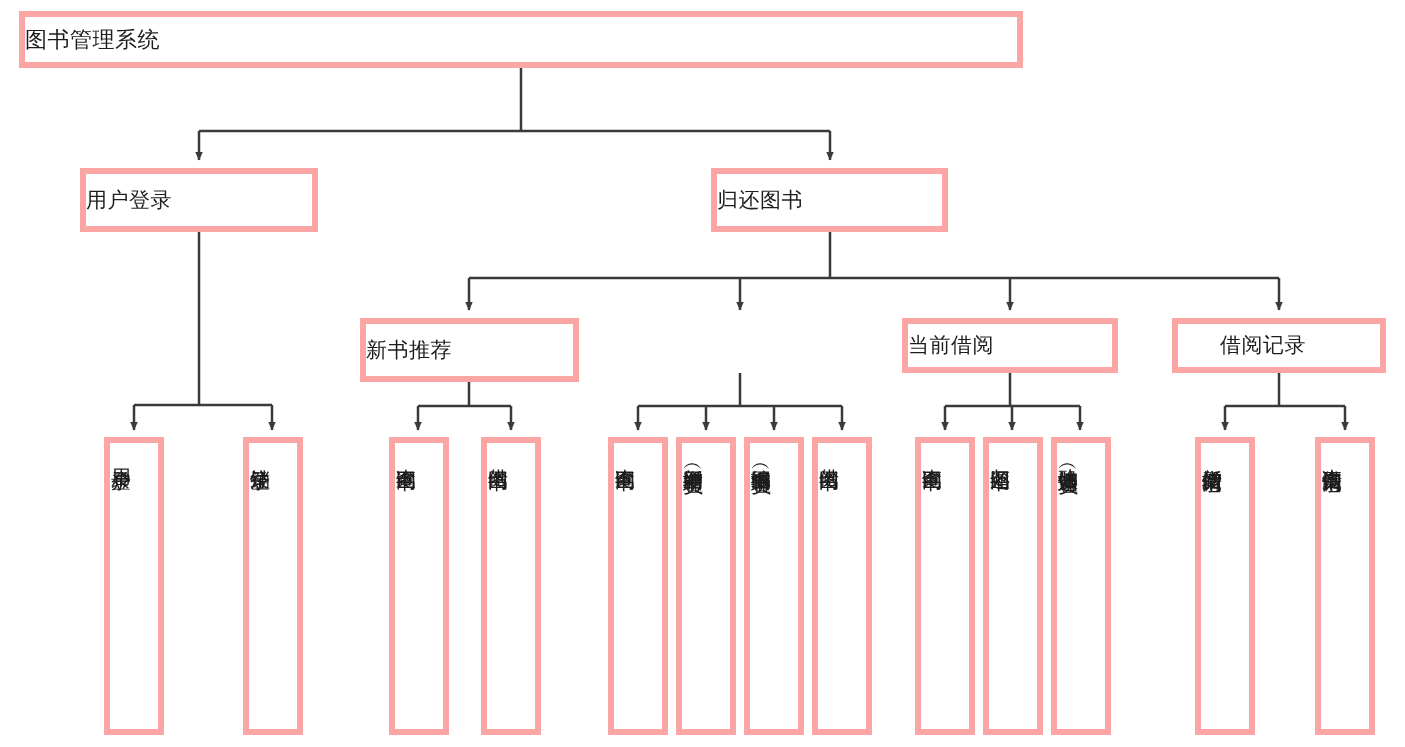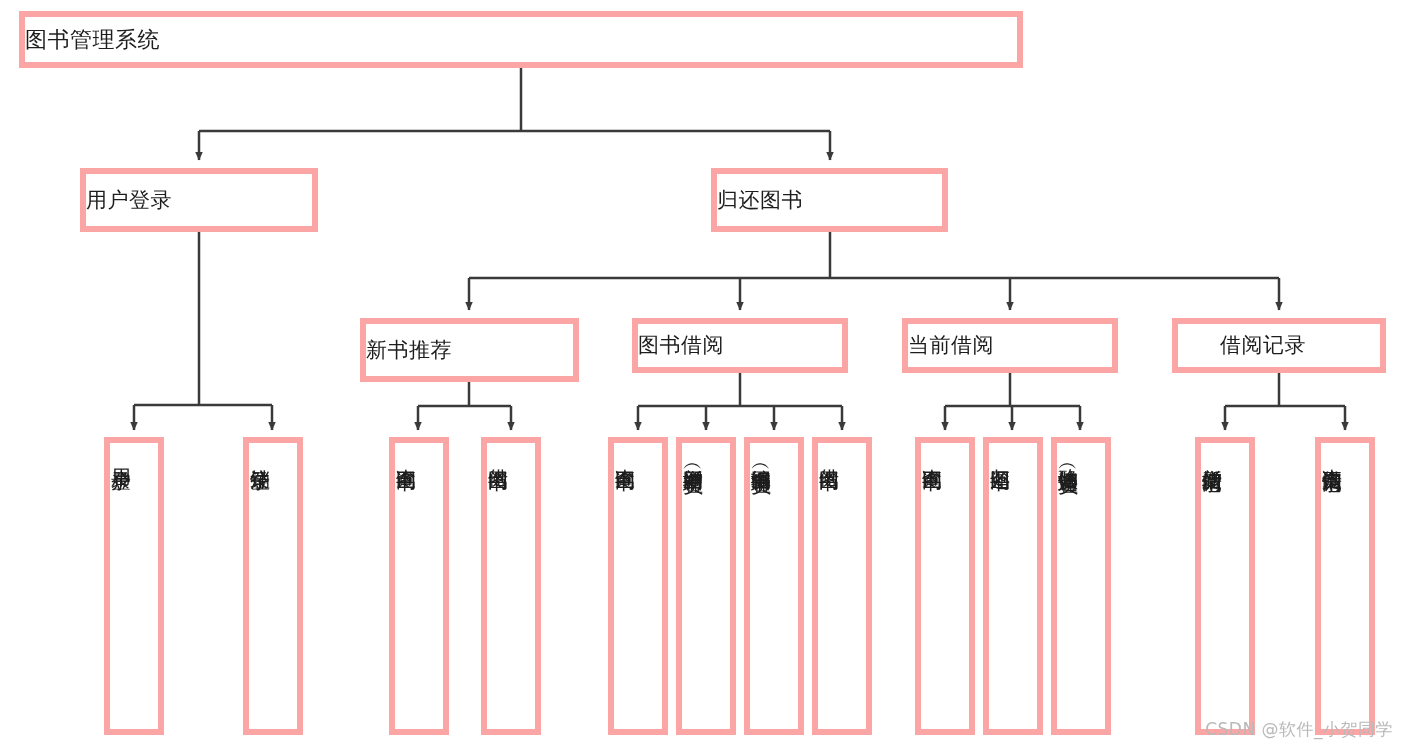--- a/index.html
+++ b/index.html
@@ -129,23 +129,20 @@
   <div class="node horiz" style="left:80px; top:168px; width:238px; height:64px;">
     <span class="label">用户登录</span>
   </div>
   <div class="node horiz" style="left:711px; top:168px; width:237px; height:64px;">
     <span class="label">归还图书</span>
   </div>
 
   <div class="node horiz" style="left:360px; top:318px; width:219px; height:64px;">
     <span class="label">新书推荐</span>
   </div>
-  <div class="node horiz" style="left:632px; top:318px; width:216px; height:55px;">
-    <span class="label">图书借阅</span>
-  </div>
   <div class="node horiz" style="left:902px; top:318px; width:216px; height:55px;">
     <span class="label">当前借阅</span>
   </div>
   <div class="node horiz" style="left:1172px; top:318px; width:214px; height:55px;padding-left:42px;">
     <span class="label">借阅记录</span>
   </div>
 
   <div class="node vert" style="left:104px; top:437px; width:60px; height:298px;">
     <span class="label">用户登录</span>
   </div>
@@ -183,15 +180,14 @@
     <span class="label">确认归还（管理员）</span>
   </div>
 
   <div class="node vert" style="left:1195px; top:437px; width:60px; height:298px;">
     <span class="label">新增借阅记录</span>
   </div>
   <div class="node vert" style="left:1315px; top:437px; width:60px; height:298px;">
     <span class="label">查询借阅记录</span>
   </div>
 
-  <div class="watermark">CSDN @软件_小贺同学</div>
 
 </div>
 
 </body></html>

